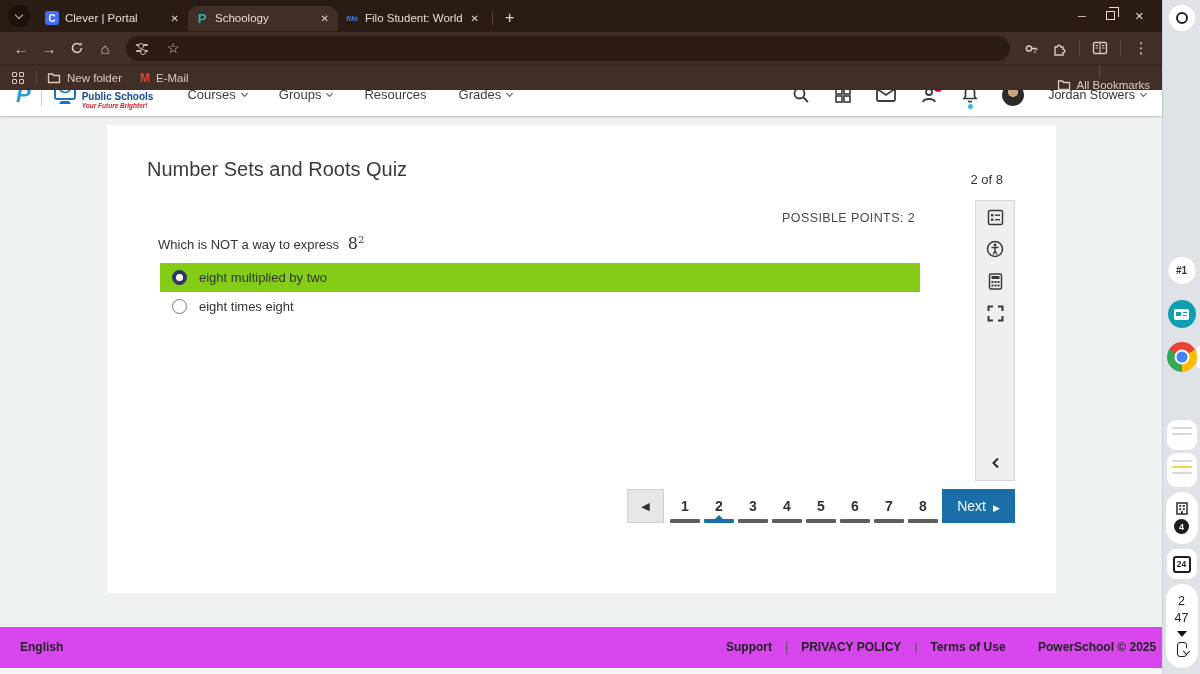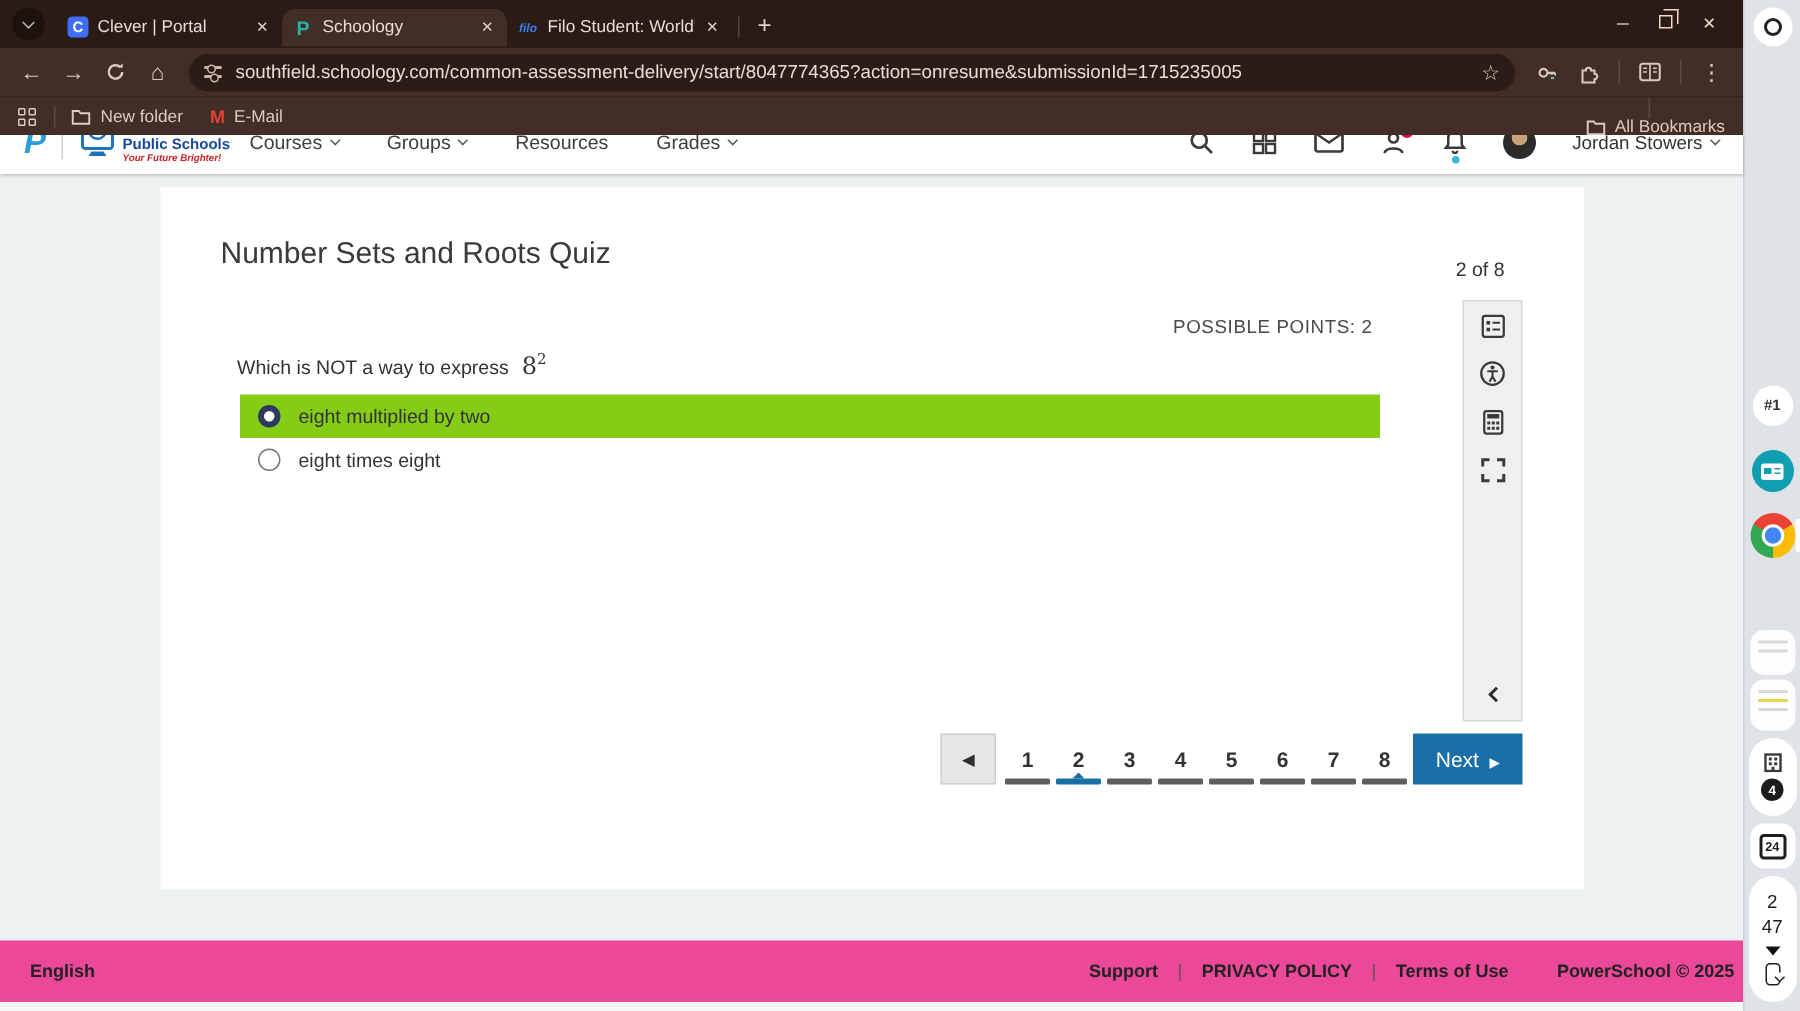--- a/index.html
+++ b/index.html
@@ -66,21 +66,21 @@
     box-shadow:0 1px 2px rgba(0,0,0,.22); z-index:2; }
   .site-nav-inner { position:absolute; left:0; right:0; top:-17px; height:43px; display:flex;
     align-items:center; padding:0 16px; }
   .ps-logo { color:#2b9cd8; font-size:22px; font-weight:bold; font-style:italic; cursor:pointer; }
   .nav-vsep { width:1px; height:22px; background:#ccc; margin:0 10px; }
   .sfd-logo { display:flex; align-items:center; gap:4px; cursor:pointer; }
   .sfd-text { line-height:1; }
   .sfd-text .l1 { color:#17489c; font-weight:bold; font-size:11.5px; }
   .sfd-text .l2 { color:#17489c; font-weight:bold; font-size:10px; }
   .sfd-text .l3 { color:#cc2229; font-style:italic; font-size:6.5px; font-weight:bold; margin-top:1px; }
-  .site-links { display:flex; align-items:center; gap:32px; margin-left:13px; font-size:13px; color:#3d3d3d; }
+  .site-links { display:flex; align-items:center; gap:32px; margin-left:34px; font-size:13px; color:#3d3d3d; }
   .site-link { display:flex; align-items:center; cursor:pointer; }
   .site-link .chev2 { width:5px; height:5px; border-right:1.4px solid #555; border-bottom:1.4px solid #555;
     transform:rotate(45deg); display:inline-block; margin-left:6px; margin-top:-3px; }
   .site-right { margin-left:auto; display:flex; align-items:center; gap:24px; }
   .sn-icon { position:relative; cursor:pointer; display:flex; }
   .red-dot { position:absolute; top:-3px; right:-4px; width:8px; height:8px; border-radius:50%; background:#e0004d; }
   .blue-dot { position:absolute; bottom:-6px; left:6px; width:5px; height:5px; border-radius:50%; background:#38b6e8; }
   .avatar { width:22px; height:22px; border-radius:50%; flex:none; cursor:pointer;
     background:radial-gradient(circle at 50% 35%, #c9a27a 0 28%, #2b2b2b 30% 100%); }
   .user-name { font-size:12.5px; color:#333; display:flex; align-items:center; cursor:pointer; }
@@ -117,21 +117,21 @@
     cursor:pointer; }
   .page-num { font-size:14px; font-weight:bold; color:#333; margin-bottom:5px; }
   .page-bar { width:30px; height:4px; background:#5f5f5f; border-radius:1px; position:relative; }
   .page-cell.active .page-bar { background:#1a70a5; }
   .page-cell.active .page-bar::before { content:""; position:absolute; top:-4px; left:50%; margin-left:-4px;
     border-left:4px solid transparent; border-right:4px solid transparent; border-bottom:4px solid #1a70a5; }
   .next-btn { width:73px; margin-left:2px; background:#1b6fa8; color:#fff; font-size:14px; display:flex;
     align-items:center; justify-content:center; cursor:pointer; }
   .next-btn .play::after { content:"▶"; font-size:9px; margin-left:7px; }
 
-  .page-footer { position:absolute; left:0; right:0; bottom:6px; height:41px; background:#ec4899; }
+  .page-footer { position:absolute; left:0; right:0; bottom:6px; height:41px; background:#d946ef; }
   .bottom-strip { position:absolute; left:0; right:0; bottom:0; height:6px; background:#f5f7f7; }
   .footer-lang { position:absolute; left:20px; top:13px; font-size:12px; font-weight:bold; color:#222; }
   .footer-links { position:absolute; left:726px; top:13px; display:flex; gap:13px; font-size:12px;
     font-weight:bold; color:#222; }
   .footer-links span { cursor:pointer; }
   .f-sep { color:#555; cursor:default !important; }
   .f-sep::before { content:"|"; font-weight:normal; }
   .footer-copy { position:absolute; left:1038px; top:13px; font-size:12px; font-weight:bold; color:#222; }
 
   
@@ -227,21 +227,20 @@
             <path d="M11.8 1.2v3h-3z" fill="#dcc7bc"></path>
           </svg>
       </div>
       <div class="nav-btn">⌂</div>
 
       <div class="urlbar">
         <span class="tune-icon">
             <i></i>
             <i></i>
           </span>
-        <span class="url-text">southfield.schoology.com/common-assessment-delivery/start/8047774365?action=onresume&amp;submissionId=1715235005</span>
         <span class="star-icon">☆</span>
       </div>
 
       <div class="nav-btn">
         <svg class="icon-svg" width="15" height="15" viewBox="0 0 15 15">
             <circle cx="5" cy="7.5" r="2.6" fill="none" stroke="#dcc7bc" stroke-width="1.5"></circle>
             <path d="M7.6 7.5h5M10.5 7.5v2.5M12.6 7.5v2" stroke="#dcc7bc" stroke-width="1.5"></path>
             <circle cx="11" cy="11" r="2.4" fill="#3a3a3a"></circle>
             <path d="M10 11h2" stroke="#dcc7bc" stroke-width="1"></path>
           </svg>

